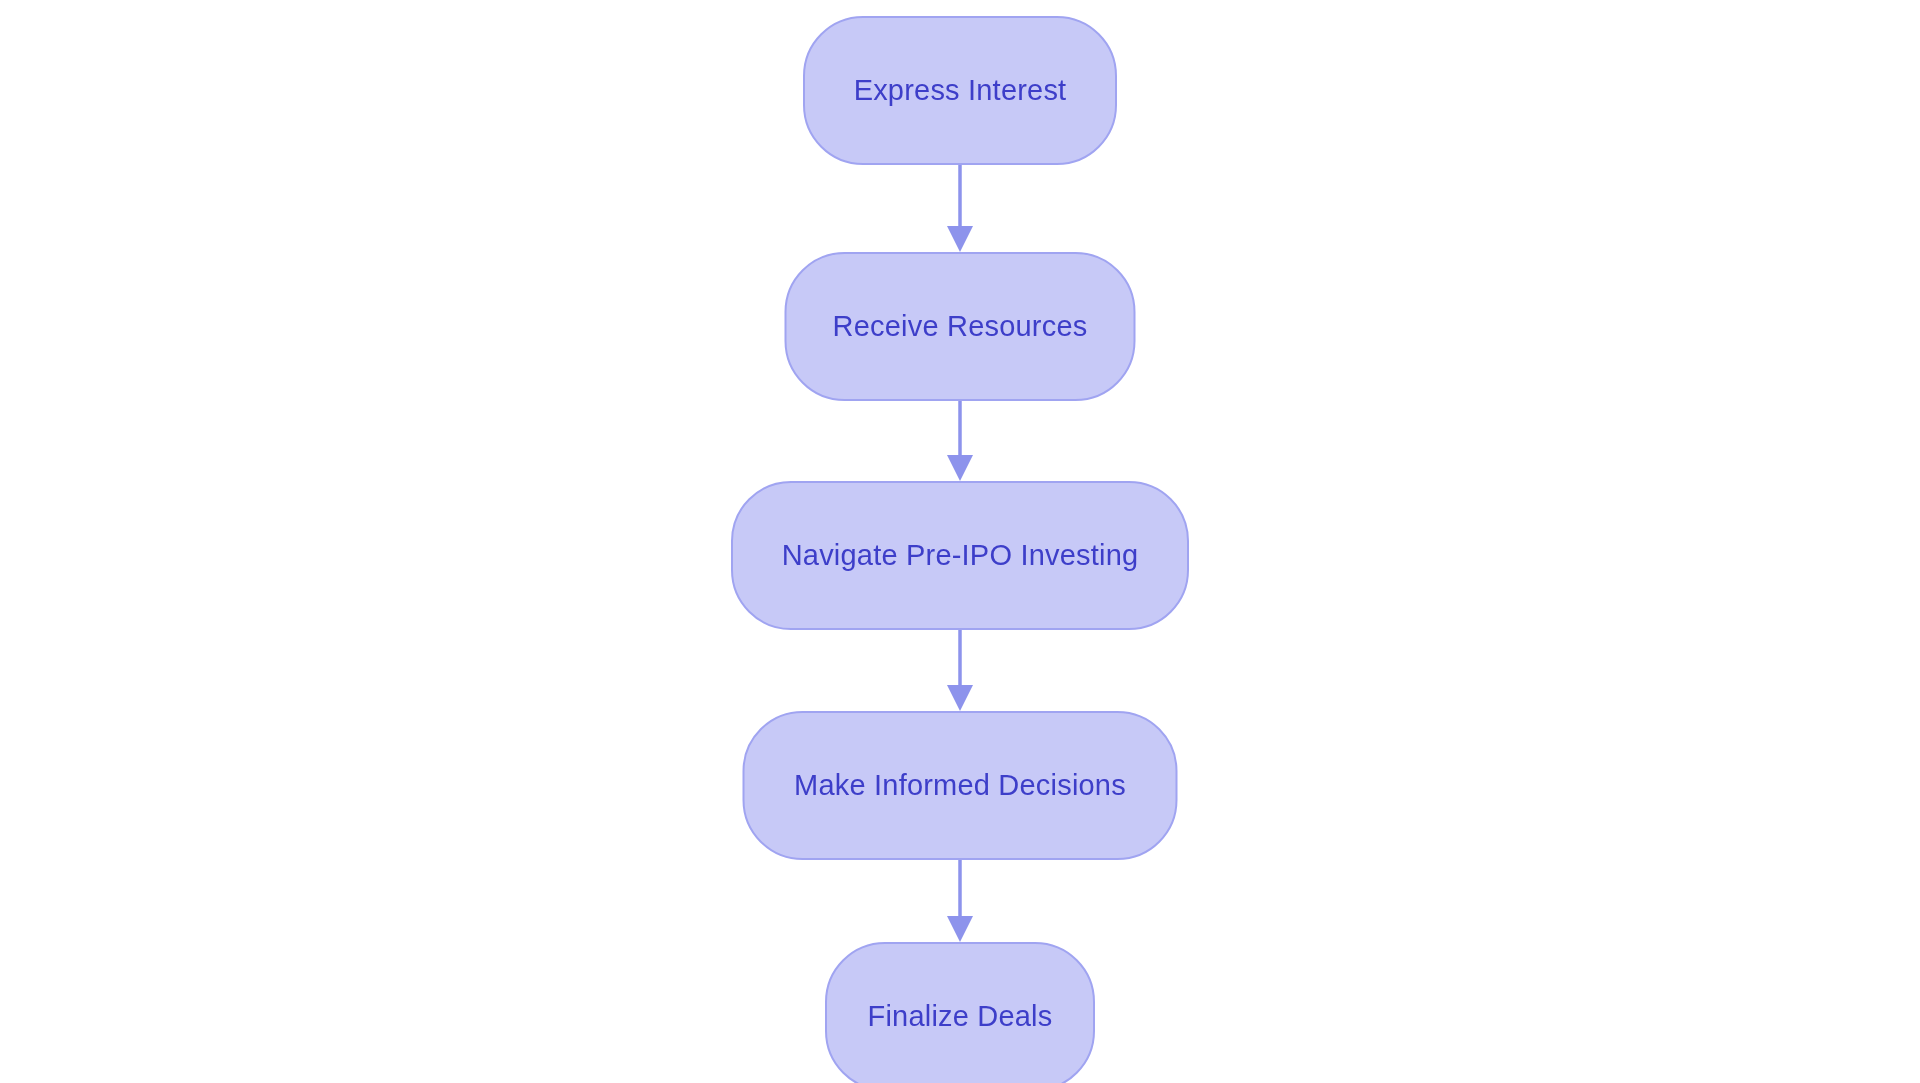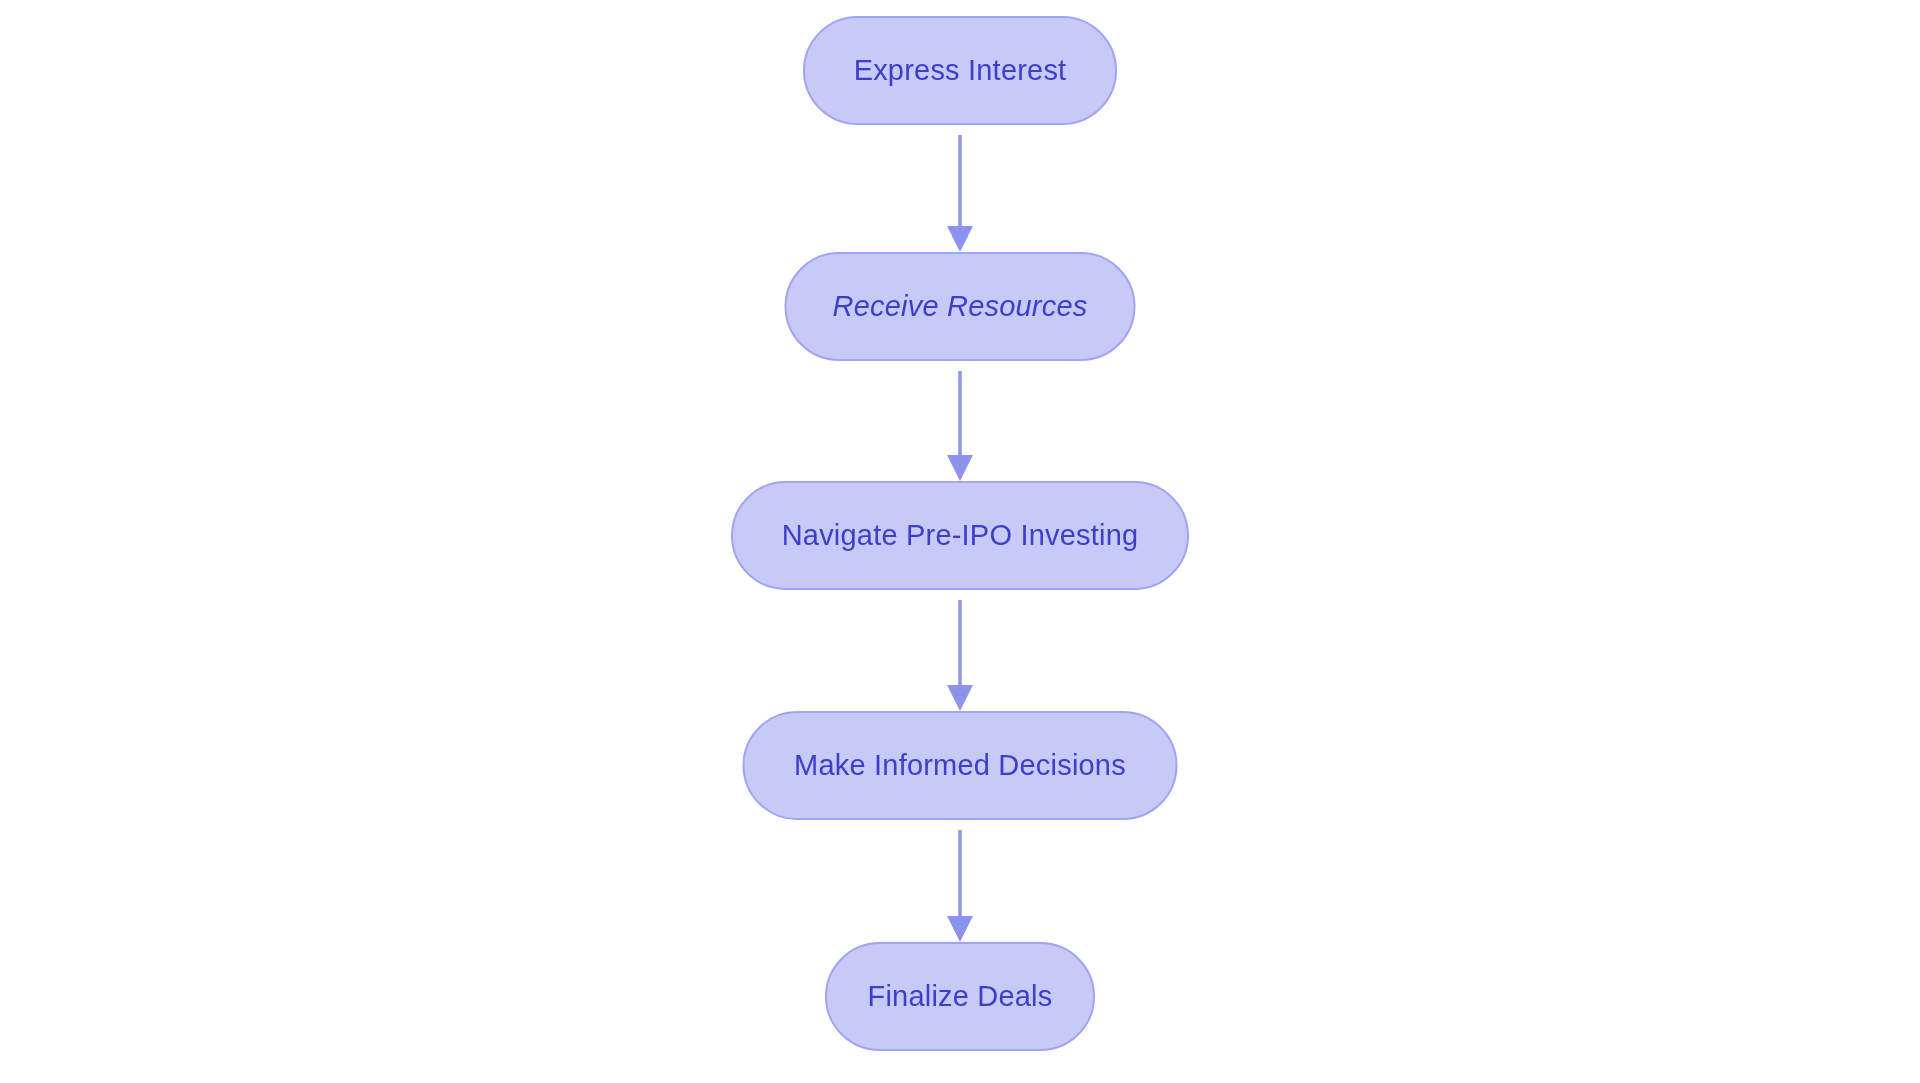--- a/index.html
+++ b/index.html
@@ -35,34 +35,34 @@
     stroke: var(--arrow);
     stroke-width: 3.5;
   }
   .arrows polygon {
     fill: var(--arrow);
   }
   .node {
     position: absolute;
     left: 50%;
     transform: translateX(-50%);
-    height: 109px;
+    height: 149px;
     border-radius: 60px;
     background: var(--node-fill);
     border: 2px solid var(--node-border);
     display: flex;
     align-items: center;
     justify-content: center;
     font-size: 29px;
     color: var(--node-text);
     white-space: nowrap;
     letter-spacing: 0.2px;
   }
   .n1 { top: 16px;  width: 314px; }
-  .n2 { top: 252px; width: 351px; font-style: italic; }
+  .n2 { top: 252px; width: 351px; }
   .n3 { top: 481px; width: 458px; }
   .n4 { top: 711px; width: 435px; }
   .n5 { top: 942px; width: 270px; align-items: center; }
 </style>
 </head>
 <body>
 
 <div class="canvas">
 
   <svg class="arrows" viewBox="0 0 1920 1083" xmlns="http://www.w3.org/2000/svg">

